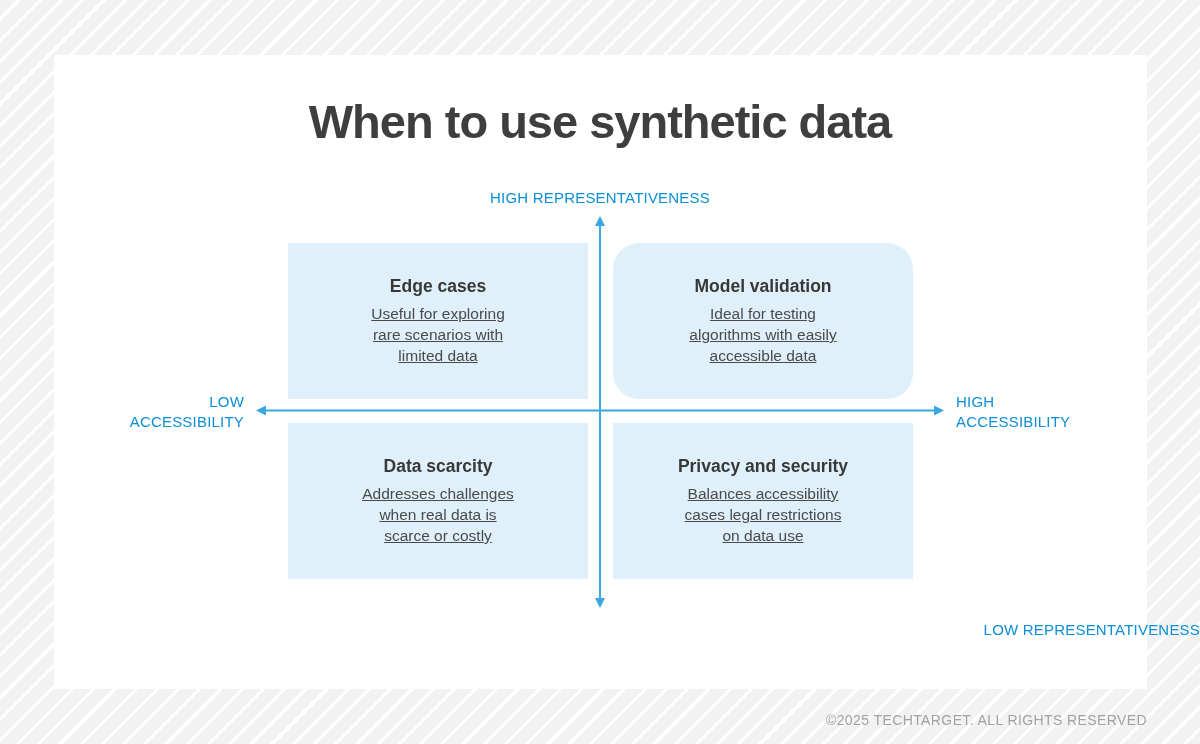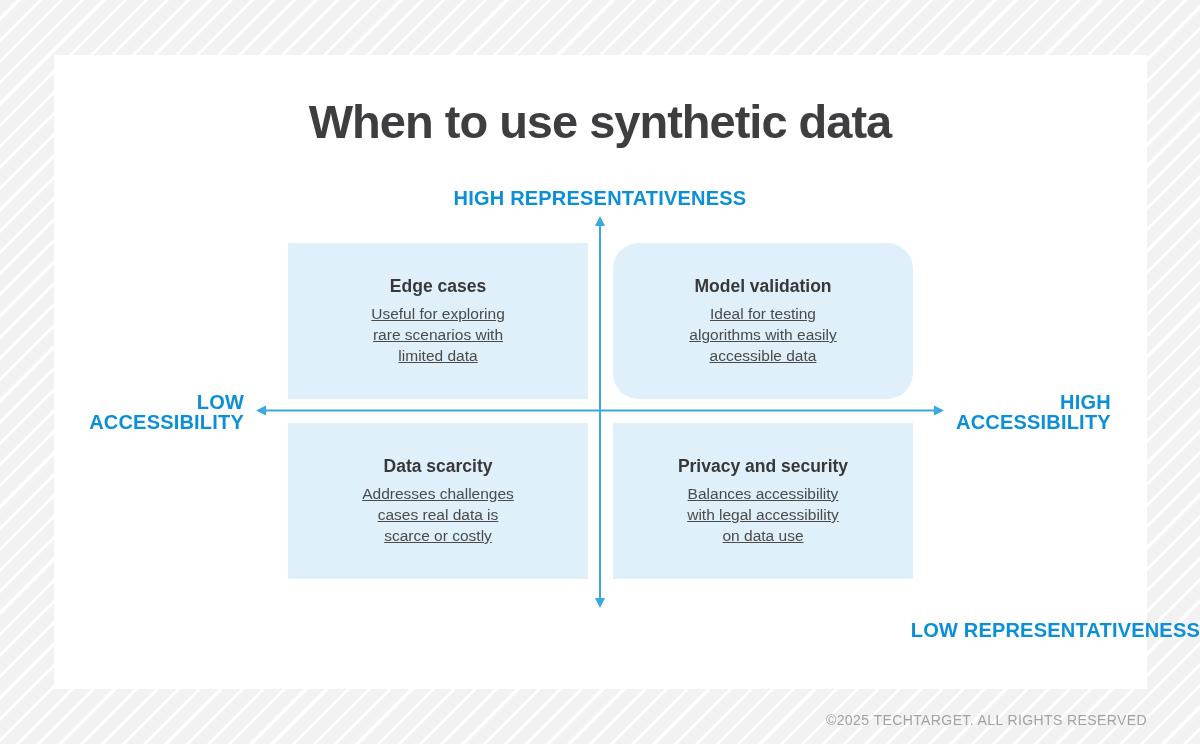--- a/index.html
+++ b/index.html
@@ -28,30 +28,30 @@
     top: 94px;
     width: 100%;
     text-align: center;
     font-size: 47px;
     font-weight: 700;
     letter-spacing: -1px;
     color: #3e3e40;
   }
   .axis-label {
     position: absolute;
-    font-size: 20px;
-    font-weight: 700;
+    font-size: 15px;
+    font-weight: 400;
     letter-spacing: 0.2px;
     color: #0b8fd6;
     line-height: 20px;
   }
   .axis-top    { top: 188px; left: 0; width: 100%; text-align: center; }
   .axis-bottom { top: 620px; left: 0; width: 100%; text-align: right; }
   .axis-left   { top: 392px; right: 956px; text-align: right; white-space: pre-line; }
-  .axis-right  { top: 392px; left: 956px; text-align: right; white-space: pre-line; }
+  .axis-right  { top: 392px; left: 956px; text-align: left; white-space: pre-line; }
   .axes-svg {
     position: absolute;
     left: 0;
     top: 0;
     width: 1200px;
     height: 744px;
     pointer-events: none;
   }
   .quad {
     position: absolute;
@@ -131,26 +131,26 @@
   <div class="quad quad-tr">
     <div class="quad-heading">Model validation</div>
     <div class="quad-body">Ideal for testing
 algorithms with easily
 accessible data</div>
   </div>
 
   <div class="quad quad-bl">
     <div class="quad-heading">Data scarcity</div>
     <div class="quad-body">Addresses challenges
-cases real data is
+when real data is
 scarce or costly</div>
   </div>
 
   <div class="quad quad-br">
     <div class="quad-heading">Privacy and security</div>
     <div class="quad-body">Balances accessibility
-with legal accessibility
+cases legal restrictions
 on data use</div>
   </div>
 
   <div class="footer">©2025 TECHTARGET. ALL RIGHTS RESERVED</div>
 
 </div>
 
 </body></html>

